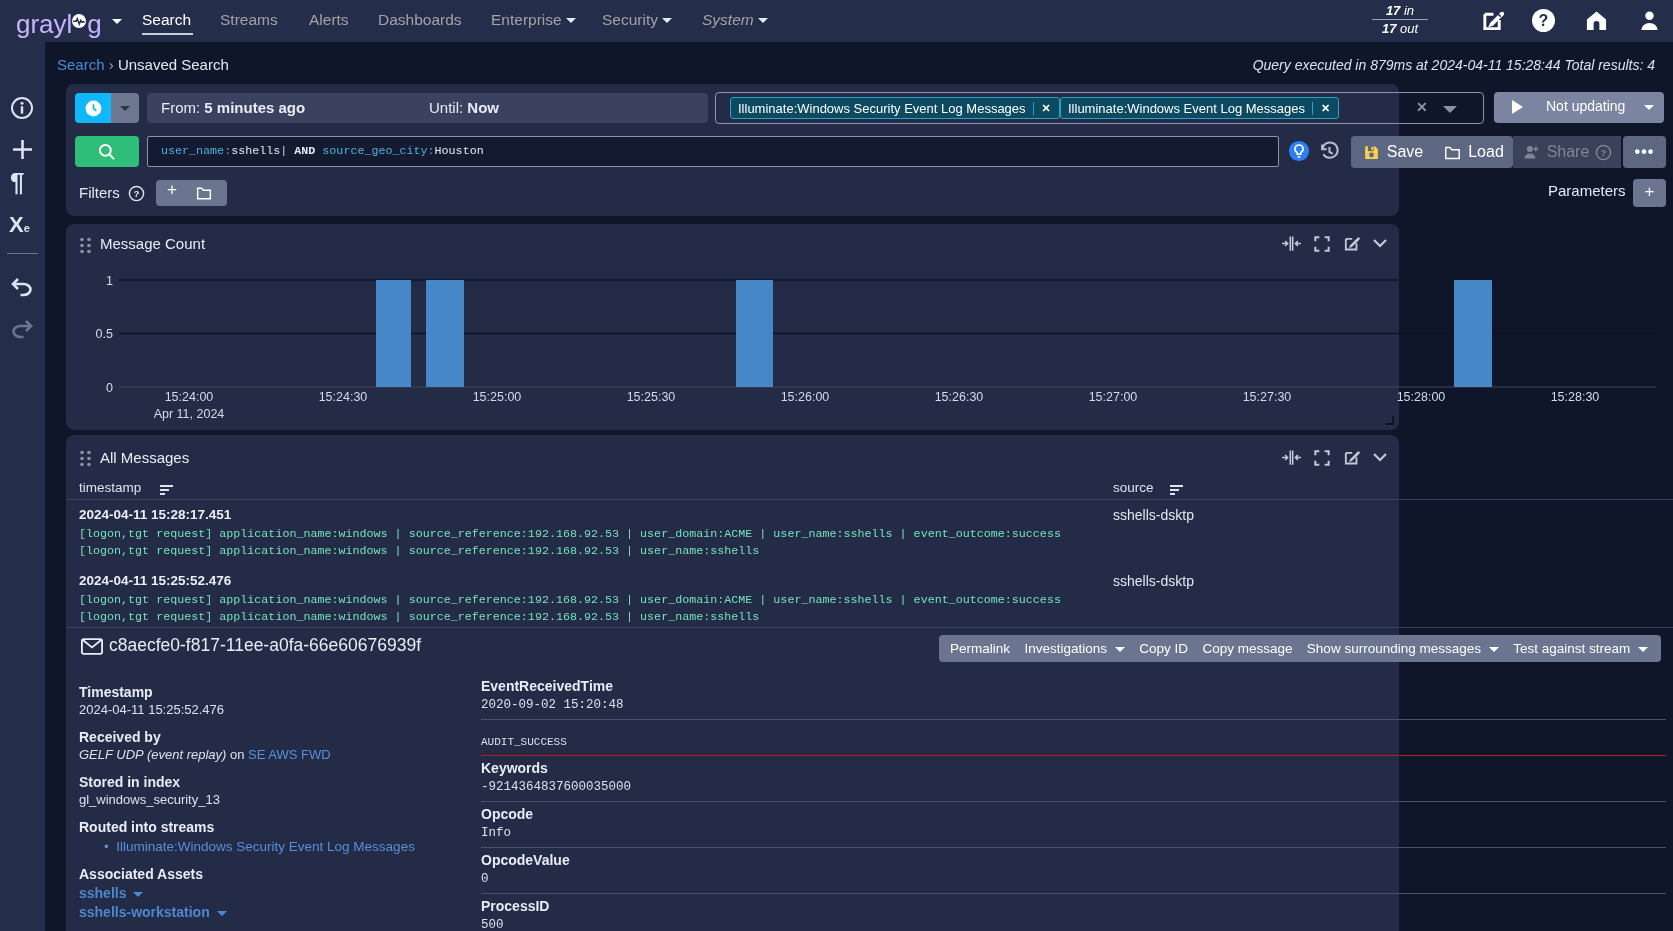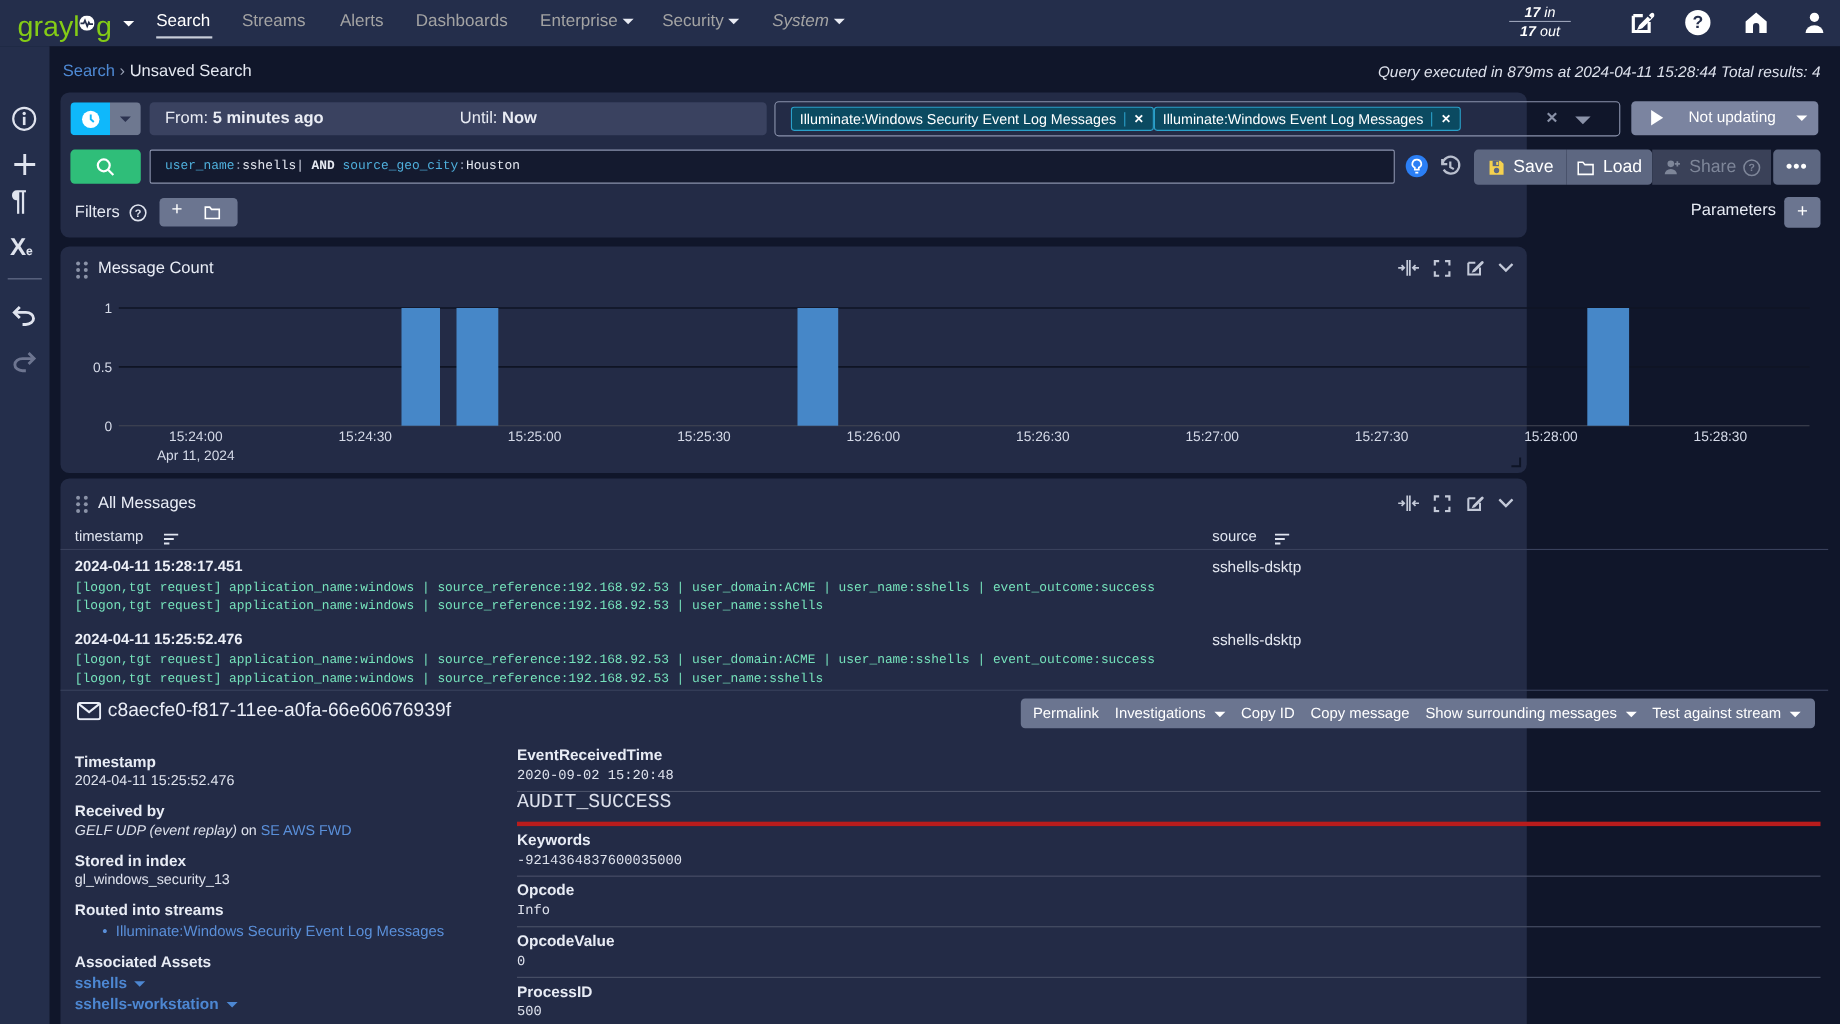--- a/index.html
+++ b/index.html
@@ -11,39 +11,39 @@
   #navbar { left:0; top:0; width:1673px; height:42px; background:#242e4b; }
   .navlink { position:absolute; top:11px; color:#a3a3a3; font-size:15.5px; }
   .caret-dn { display:inline-block; width:0; height:0; border-left:5px solid transparent;
     border-right:5px solid transparent; border-top:5px solid #e8ebf3; vertical-align:middle; margin-left:4px; }
   
   #sidebar { left:0; top:42px; width:45px; height:889px; background:#242e4b; }
   
   #crumbs { left:57px; top:56px; font-size:15px; color:#e4e8f1; }
   #queryinfo { right:18px; top:57px; font-size:14px; font-style:italic; color:#dde1ec; }
   
-  .panel { position:absolute; left:55px; width:1333px; background:#232b46; border-radius:8px; }
+  .panel { position:absolute; left:66px; width:1333px; background:#232b46; border-radius:8px; }
   
   #searchpanel { top:84px; height:132px; }
   
   #mcpanel { top:224px; height:206px; }
   #ampanel { top:435px; height:496px; border-bottom-left-radius:0; border-bottom-right-radius:0; }
   .ptitle { font-size:15px; color:#e9edf6; font-weight:500; }
   .hicons { position:absolute; right:12px; top:11px; display:flex; gap:13px; align-items:center; }
   
   .gbtn { display:flex; align-items:center; justify-content:center; color:#fff; }
   .mono { font-family:"Liberation Mono", monospace; }
   a.lnk { color:#5a8fd9; text-decoration:none; }
 </style>
 </head>
 <body>
 <div id="app">
 
   <div id="navbar" class="abs">
-    <div class="abs" style="left:16px;top:4px;color:#84cc16;font-size:26px;">grayl<span style="position:relative;display:inline-block;width:15px;height:29px;"><svg width="14" height="14" viewBox="0 0 24 24" style="position:absolute;left:0px;top:10px;">
+    <div class="abs" style="left:16px;top:4px;color:#c4b5fd;font-size:26px;">grayl<span style="position:relative;display:inline-block;width:15px;height:29px;"><svg width="14" height="14" viewBox="0 0 24 24" style="position:absolute;left:0px;top:10px;">
             <circle cx="12" cy="12" r="12" fill="#fff"></circle>
             <path d="M2 12.5 h5 l2-4.5 3.5 9 2.5-6 1.5 2.5 h5" fill="none" stroke="#242e4b" stroke-width="2.6"></path>
           </svg></span>g</div>
     <span class="caret-dn abs" style="left:108px;top:19px;border-top-color:#fff;"></span>
     <div class="navlink" style="left:142px;color:#fff;">Search<div style="position:absolute;left:0;top:22px;width:51px;border-top:2px solid #c8cdd9;"></div></div>
     <div class="navlink" style="left:220px;">Streams</div>
     <div class="navlink" style="left:309px;">Alerts</div>
     <div class="navlink" style="left:378px;">Dashboards</div>
     <div class="navlink" style="left:491px;">Enterprise<span class="caret-dn"></span></div>
     <div class="navlink" style="left:602px;">Security<span class="caret-dn"></span></div>
@@ -331,21 +331,21 @@
       <div style="font-weight:bold;margin-top:12px;">Routed into streams</div>
       <div style="margin-top:4px;color:#dde1ec;font-size:13.5px;padding-left:25px;"><span style="color:#5a8fd9;">•</span>&nbsp;&nbsp;<a class="lnk">Illuminate:Windows Security Event Log Messages</a></div>
       <div style="font-weight:bold;margin-top:12px;">Associated Assets</div>
       <div style="margin-top:3px;"><a class="lnk" style="font-weight:bold;color:#4d87d2;">sshells</a> <span class="caret-dn" style="border-top-color:#4d87d2;margin-left:3px;"></span></div>
       <div style="margin-top:3px;"><a class="lnk" style="font-weight:bold;color:#4d87d2;">sshells-workstation</a> <span class="caret-dn" style="border-top-color:#4d87d2;margin-left:3px;"></span></div>
     </div>
 
     <div class="abs" style="left:415px;top:239px;width:1185px;font-size:14px;color:#e8ecf5;">
       <div style="font-weight:bold;padding-top:4px;">EventReceivedTime</div>
       <div class="mono" style="margin-top:4px;font-size:12.5px;color:#dde1ec;padding-bottom:7px;border-bottom:1px solid #4a5168;">2020-09-02 15:20:48</div>
-      <div class="mono" style="margin-top:0;font-size:18px;color:#dde1ec;padding-bottom:7px;border-bottom:4px solid #b91c1c;">AUDIT_SUCCESS</div>
+      <div class="mono" style="margin-top:16px;font-size:11px;color:#dde1ec;padding-bottom:7px;border-bottom:1px solid #b91c1c;">AUDIT_SUCCESS</div>
       <div style="font-weight:bold;padding-top:4px;">Keywords</div>
       <div class="mono" style="margin-top:4px;font-size:12.5px;color:#dde1ec;padding-bottom:7px;border-bottom:1px solid #4a5168;">-9214364837600035000</div>
       <div style="font-weight:bold;padding-top:4px;">Opcode</div>
       <div class="mono" style="margin-top:4px;font-size:12.5px;color:#dde1ec;padding-bottom:7px;border-bottom:1px solid #4a5168;">Info</div>
       <div style="font-weight:bold;padding-top:4px;">OpcodeValue</div>
       <div class="mono" style="margin-top:4px;font-size:12.5px;color:#dde1ec;padding-bottom:7px;border-bottom:1px solid #4a5168;">0</div>
       <div style="font-weight:bold;padding-top:4px;">ProcessID</div>
       <div class="mono" style="margin-top:4px;font-size:12.5px;color:#dde1ec;">500</div>
     </div>
   </div>

